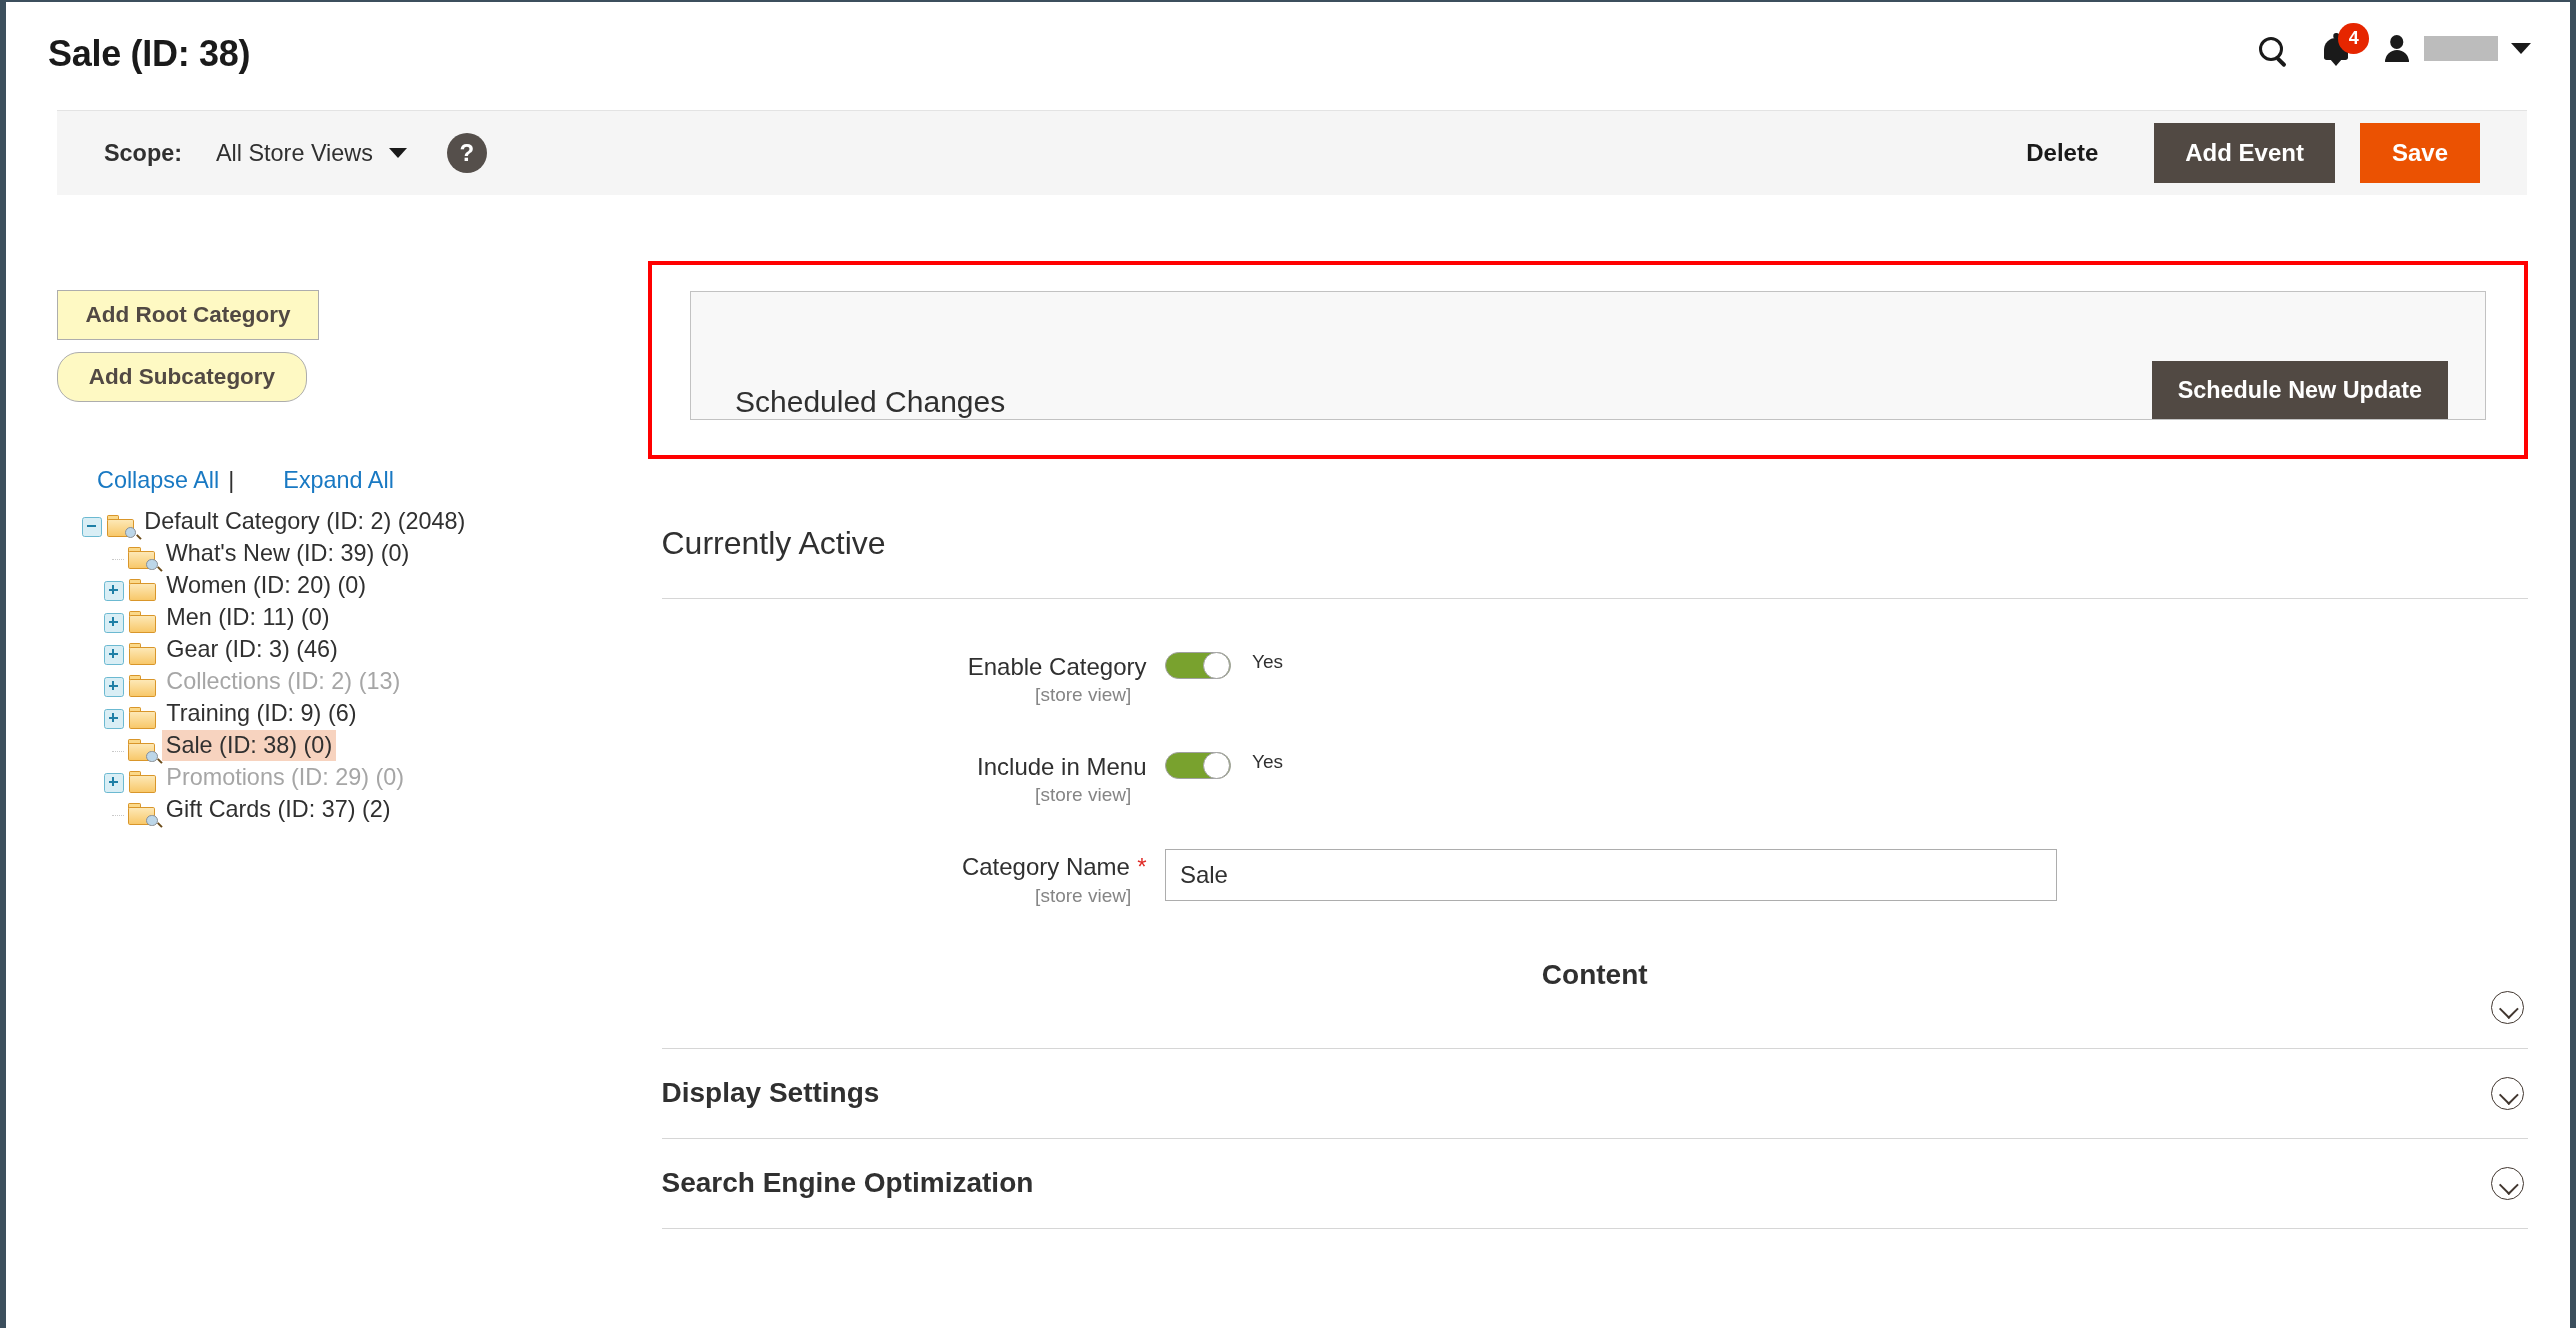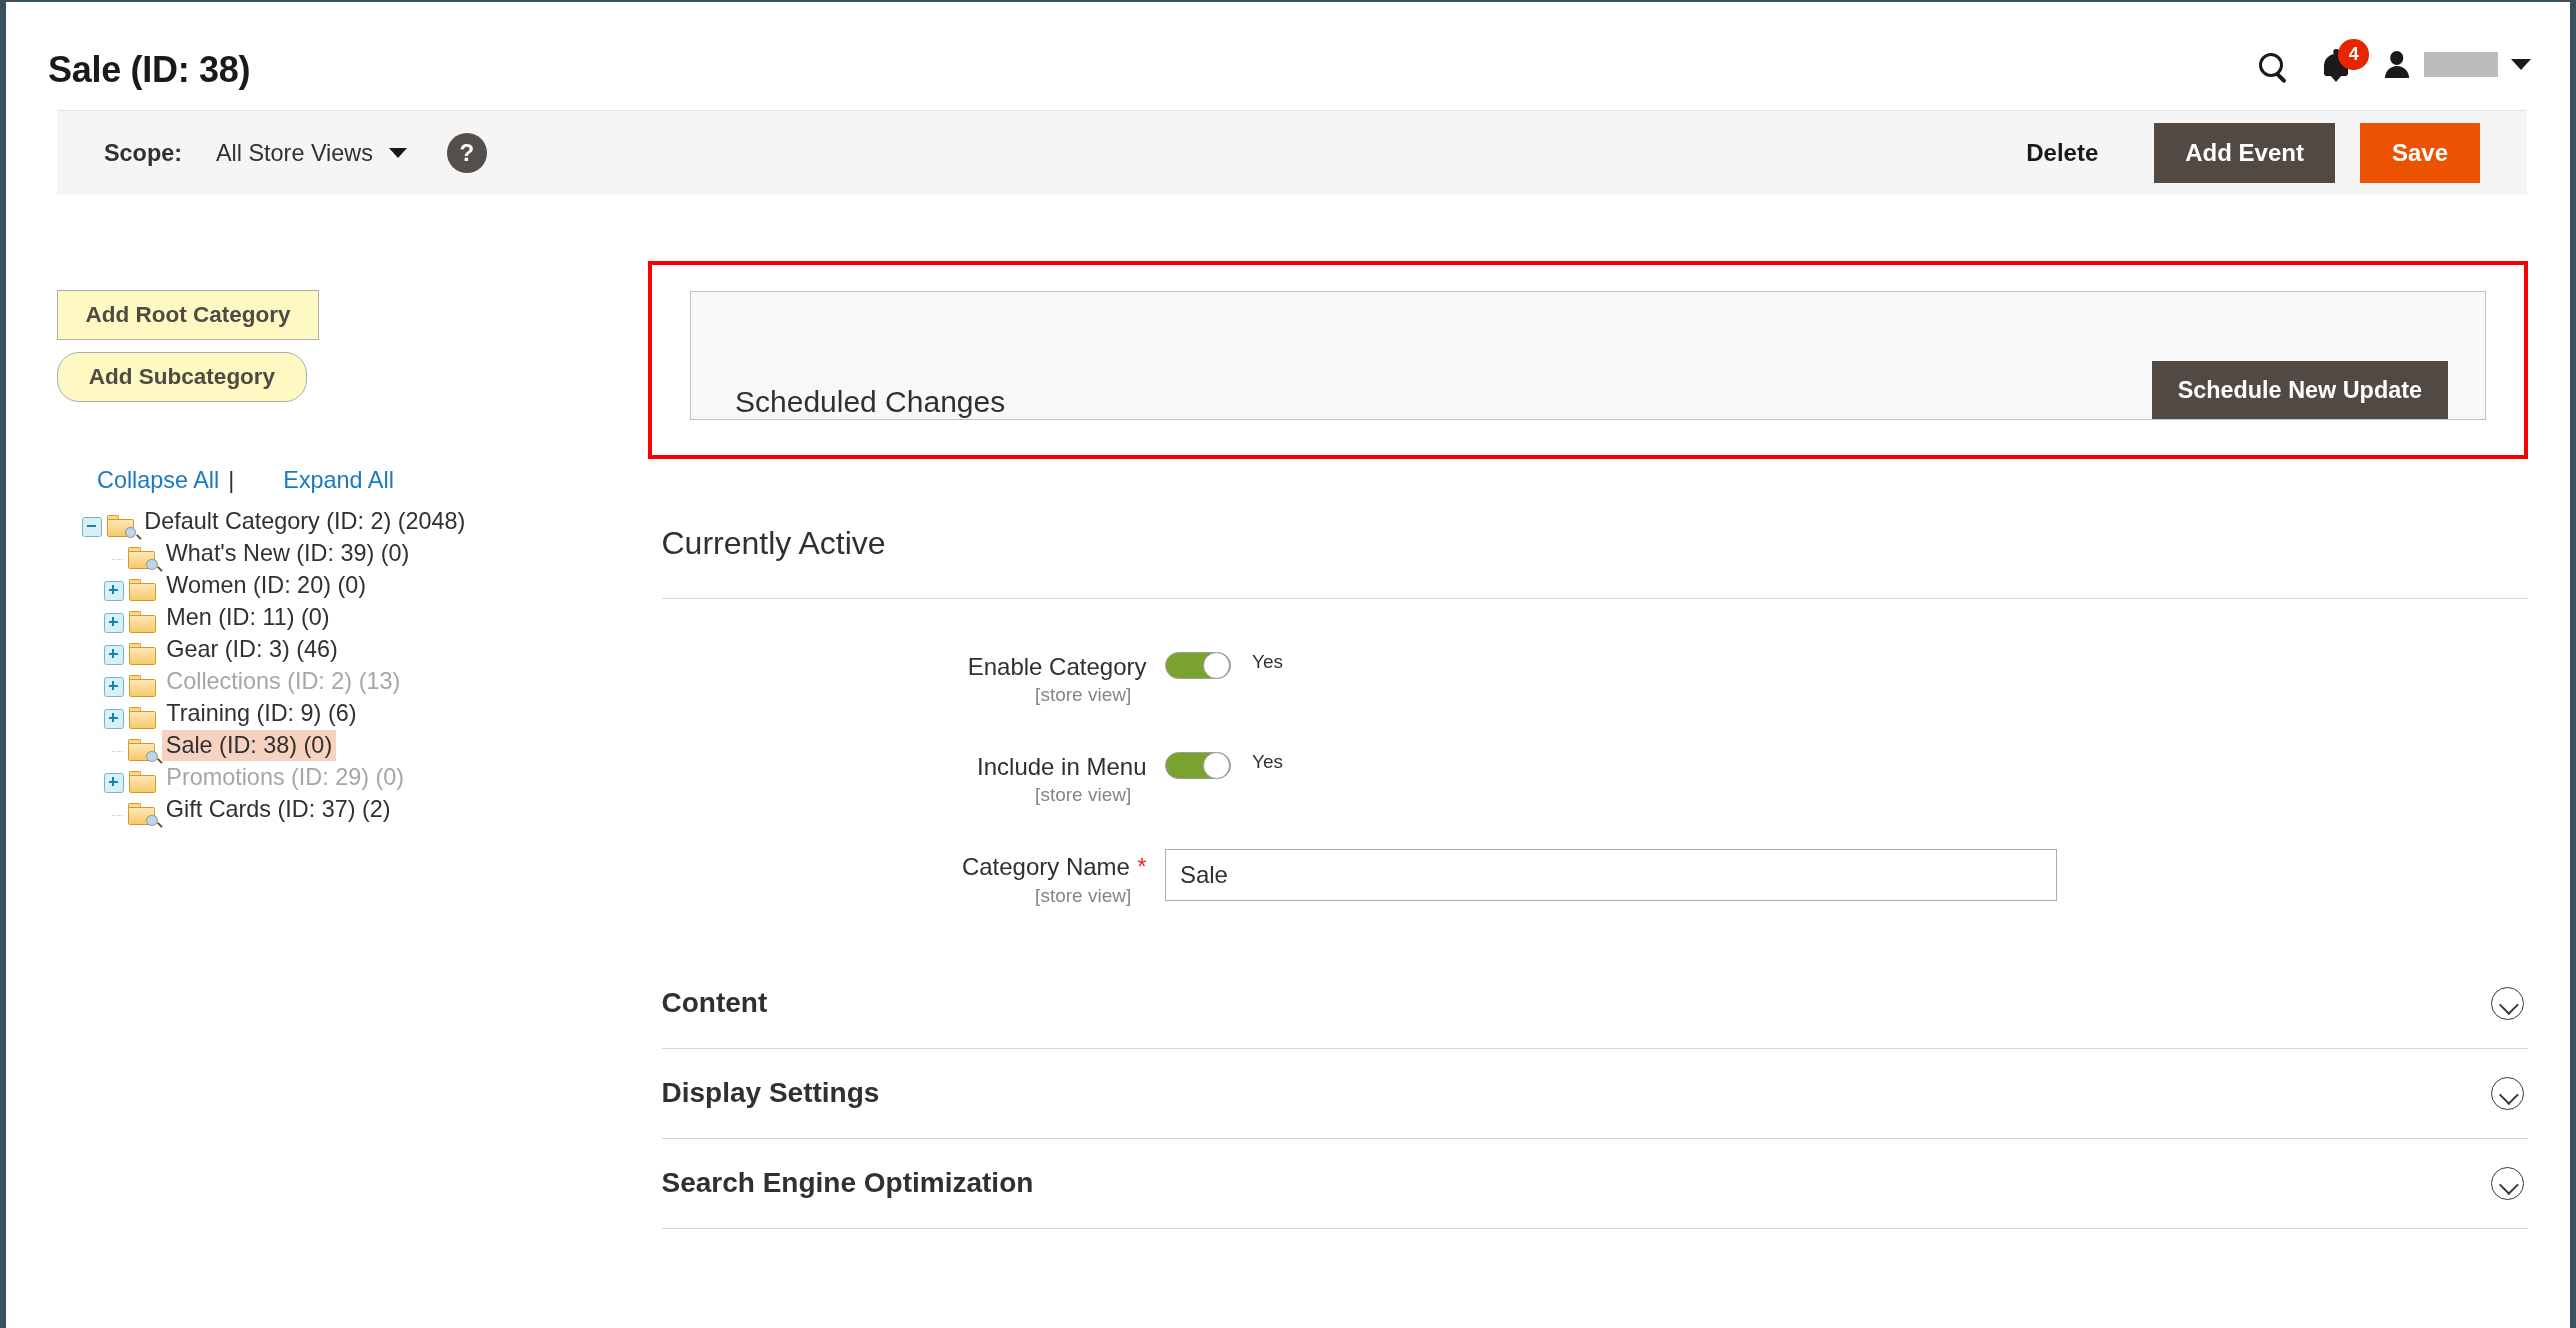--- a/index.html
+++ b/index.html
@@ -19,21 +19,21 @@
     height: 1328px;
     background: #ffffff;
     border-left: 6.3px solid #3c4f5d;
     border-right: 6.3px solid #3c4f5d;
     border-top: 2.7px solid #3c4f5d;
   }
 
   
   .page-header {
     position: absolute;
-    left: 0; top: 16px;
+    left: 0; top: 0;
     width: 2563px;
     height: 108px;
     background: #ffffff;
   }
 
   .page-title {
     position: absolute;
     left: 42px;
     top: 31px;
     font-size: 36px;
@@ -509,21 +509,21 @@
   }
 
   .collapsible {
     margin-left: 13.5px;
     height: 90px;
     display: flex;
     align-items: center;
     border-bottom: 1.8px solid #d6d6d6;
     cursor: pointer;
   }
-  .collapsible.first { margin-top: 52px; }
+  .collapsible.first { margin-top: 52px; flex-direction: column; }
   .collapsible-title {
     font-size: 28px;
     font-weight: bold;
     color: #303030;
   }
   .chev-circle {
     margin-left: auto;
     margin-right: 3.6px;
     width: 33px; height: 33px;
     border: 1.8px solid #41362f;

